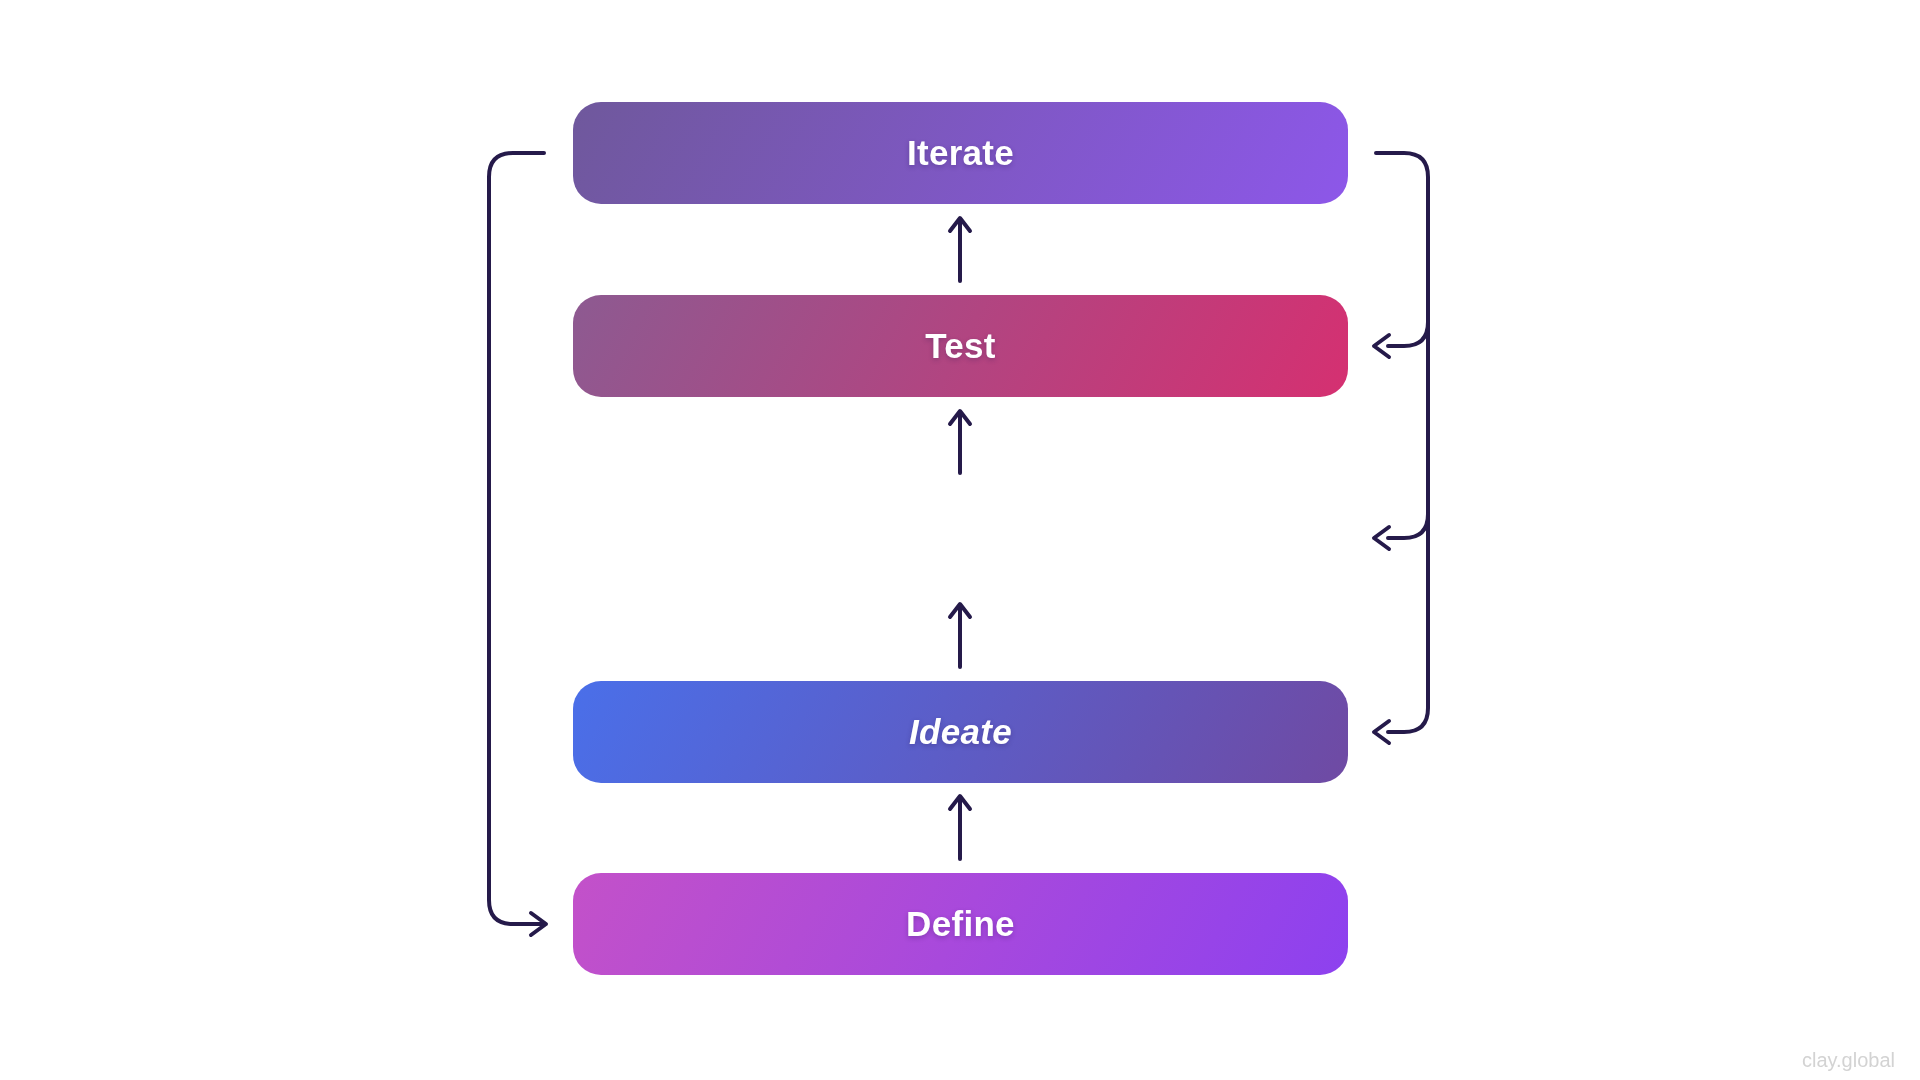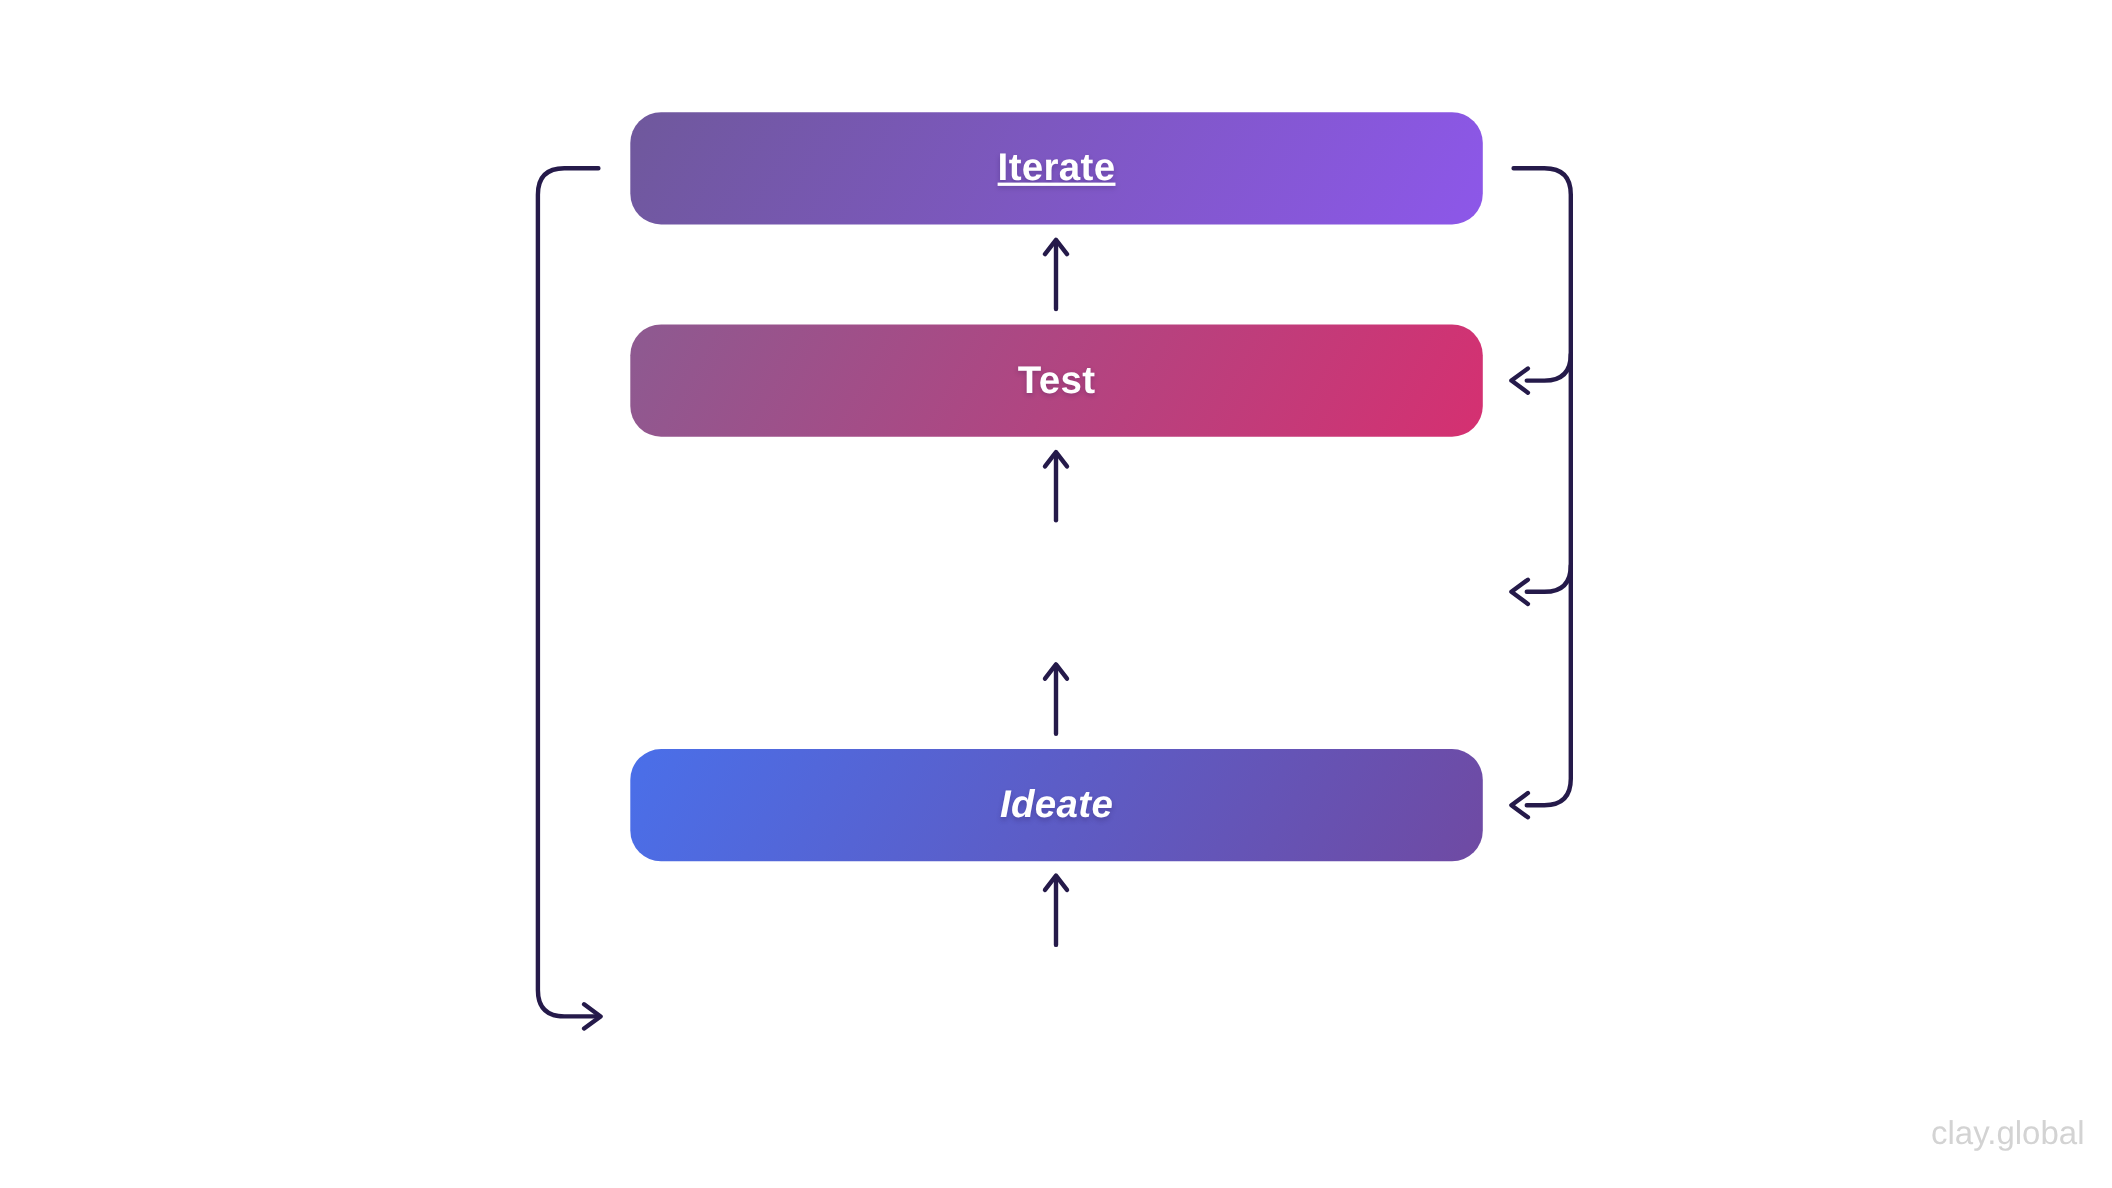--- a/index.html
+++ b/index.html
@@ -43,22 +43,22 @@
   .step-label {
     color: #ffffff;
     font-size: 35px;
     font-weight: bold;
     letter-spacing: 0.3px;
     text-shadow: 0 2px 5px rgba(40, 20, 80, 0.28);
   }
   .watermark {
     position: absolute;
     right: 25px;
-    bottom: 32px;
-    font-size: 30px;
+    bottom: 8px;
+    font-size: 20px;
     font-weight: 400;
     color: var(--watermark-color, #d3d3d3);
   }
 </style>
 </head>
 <body>
 
 <div class="canvas" style="background: rgb(255, 255, 255);">
 
   <svg class="connectors" viewBox="0 0 1920 1080" xmlns="http://www.w3.org/2000/svg">
@@ -98,24 +98,27 @@
       <path d="M 950 617 L 960 604 L 970 617"></path>
     </g>
 
     <g>
       <path d="M 960 859 V 798"></path>
       <path d="M 950 809 L 960 796 L 970 809"></path>
     </g>
   </svg>
 
   <div class="step" style="top: 102px; background: linear-gradient(118deg, rgb(111, 88, 156), rgb(141, 87, 233));">
-    <span class="step-label" style="color: rgb(255, 255, 255); text-decoration: underline;">Iterate</span>
+    <span class="step-label" style="color: rgb(255, 255, 255);">Iterate</span>
   </div>
   <div class="step" style="top: 295px; background: linear-gradient(118deg, rgb(141, 90, 145), rgb(213, 48, 113));">
     <span class="step-label" style="color: rgb(255, 255, 255);">Test</span>
   </div>
   <div class="step" style="top: 681px; background: linear-gradient(118deg, rgb(74, 111, 233), rgb(111, 74, 163));">
     <span class="step-label" style="color: rgb(255, 255, 255); font-style: italic;">Ideate</span>
   </div>
+  <div class="step" style="top: 873px; background: linear-gradient(118deg, rgb(195, 81, 201), rgb(141, 65, 239));">
+    <span class="step-label" style="color: rgb(255, 255, 255);">Define</span>
+  </div>
 
   <div class="watermark">clay.global</div>
 
 </div>
 
 </body></html>

